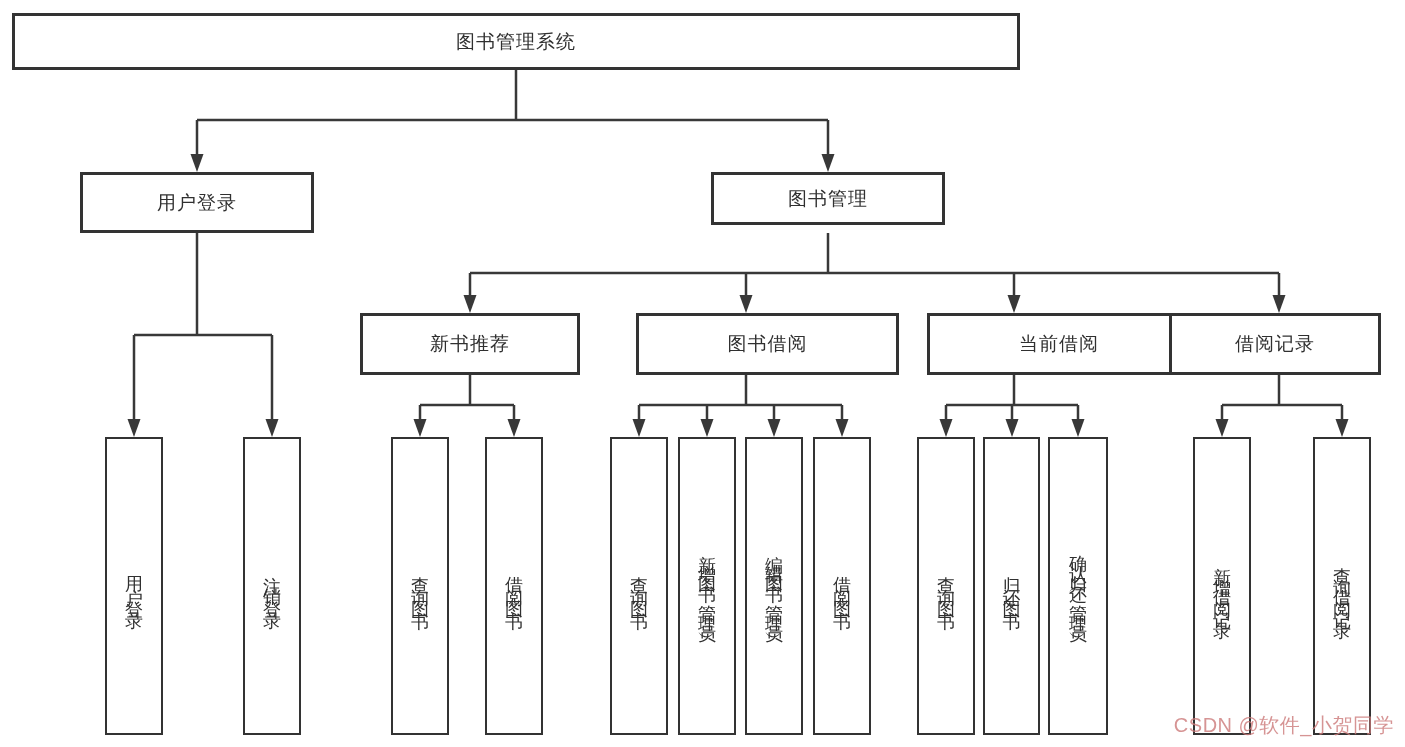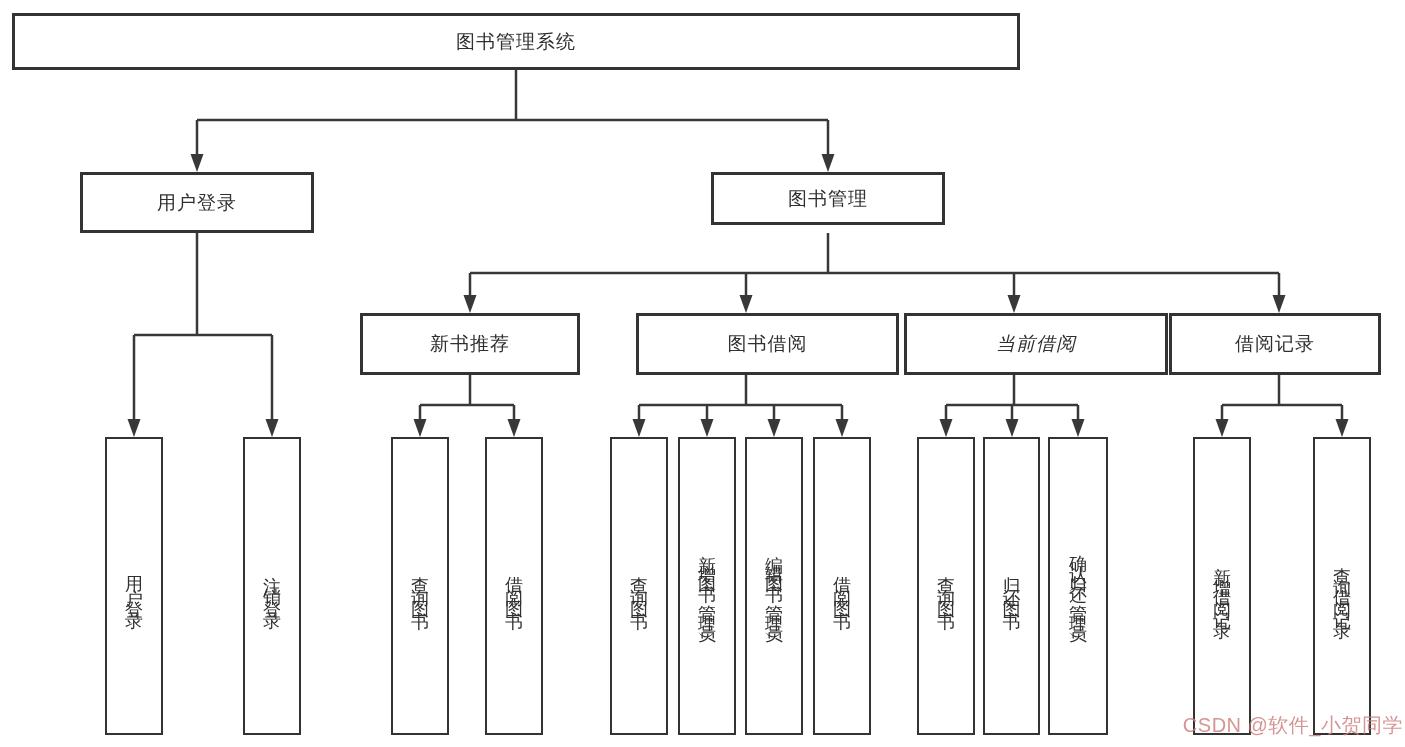--- a/index.html
+++ b/index.html
@@ -38,21 +38,21 @@
     writing-mode: vertical-rl;
     text-orientation: mixed;
     font-size: 18px;
     letter-spacing: 12px;
     line-height: 1;
     border-width: 2.5px;
   }
   .root-box { font-size: 19px; }
   .watermark {
     position: absolute;
-    right: 2px;
+    right: 11px;
     top: 712px;
     z-index: 10;
     font-size: 20px;
     letter-spacing: 0.5px;
     color: rgba(205, 125, 125, 0.82);
     white-space: nowrap;
     pointer-events: none;
   }
 </style>
 </head>
@@ -100,21 +100,21 @@
     </g>
   </svg>
 
   <div class="node hbox root-box" style="left:12px;top:13px;width:1008px;height:57px;">图书管理系统</div>
 
   <div class="node hbox" style="left:80px;top:172px;width:234px;height:61px;">用户登录</div>
   <div class="node hbox" style="left:711px;top:172px;width:234px;height:53px;">图书管理</div>
 
   <div class="node hbox" style="left:360px;top:313px;width:220px;height:62px;">新书推荐</div>
   <div class="node hbox" style="left:636px;top:313px;width:263px;height:62px;">图书借阅</div>
-  <div class="node hbox" style="left:904px;top:313px;width:264px;height:62px;font-style:italic;">当前借阅</div>
+  <div class="node hbox" style="left:927px;top:313px;width:264px;height:62px;">当前借阅</div>
   <div class="node hbox" style="left:1169px;top:313px;width:212px;height:62px;">借阅记录</div>
 
   <div class="node vbox" style="left:105px;top:437px;width:58px;height:298px;">用户登录</div>
   <div class="node vbox" style="left:243px;top:437px;width:58px;height:298px;">注销登录</div>
 
   <div class="node vbox" style="left:391px;top:437px;width:58px;height:298px;">查询图书</div>
   <div class="node vbox" style="left:485px;top:437px;width:58px;height:298px;">借阅图书</div>
 
   <div class="node vbox" style="left:610px;top:437px;width:58px;height:298px;">查询图书</div>
   <div class="node vbox" style="left:678px;top:437px;width:58px;height:298px;letter-spacing:10px;">新增图书（管理员）</div>

